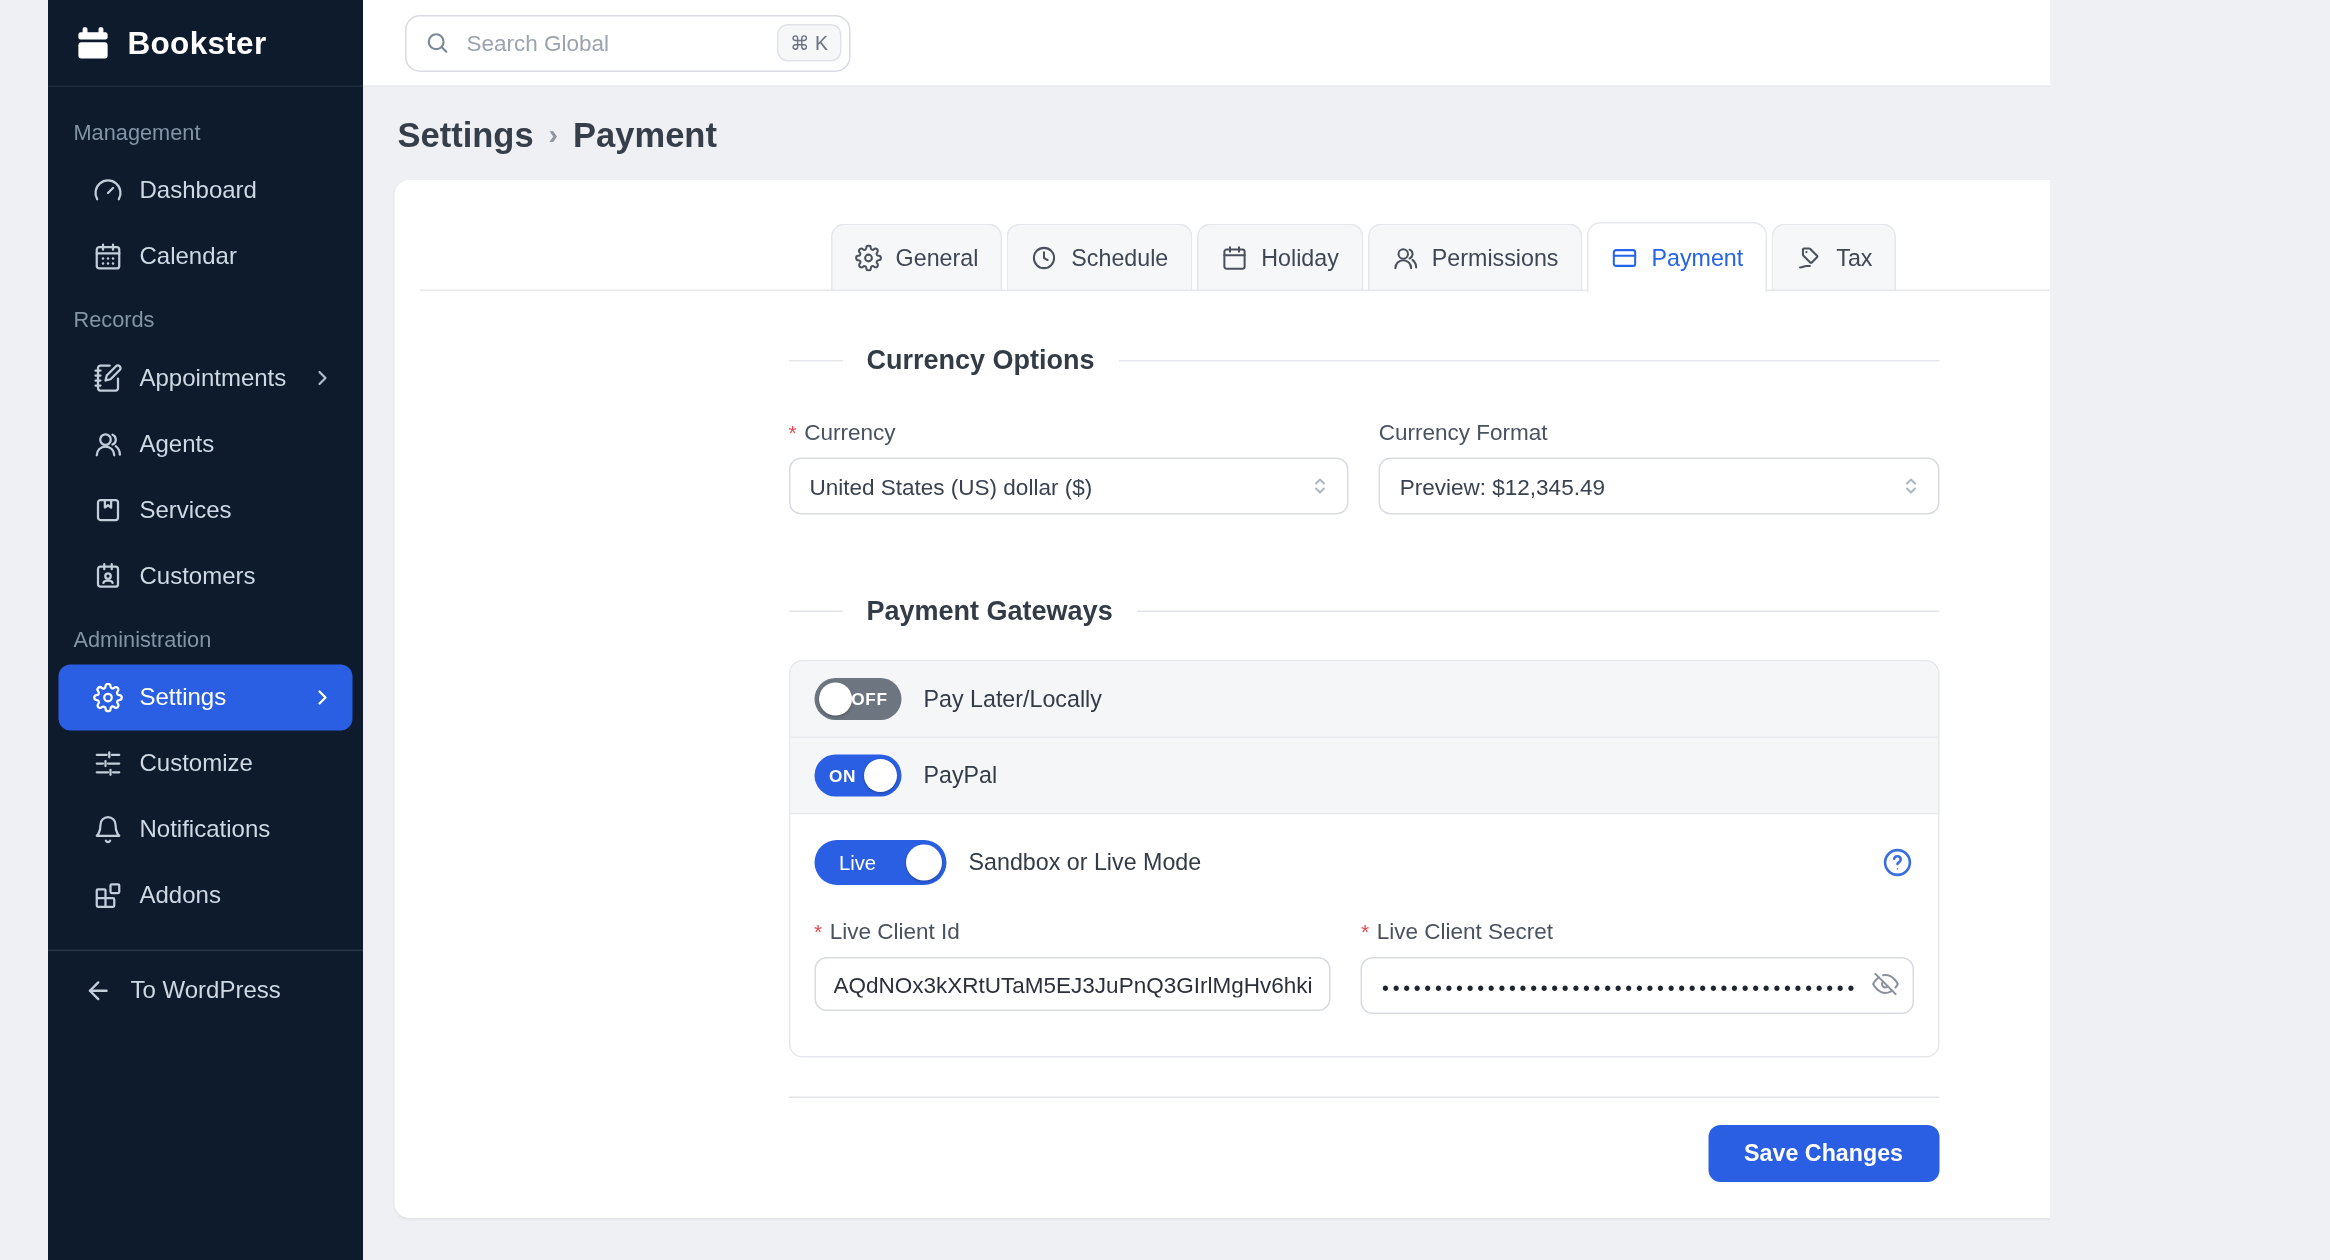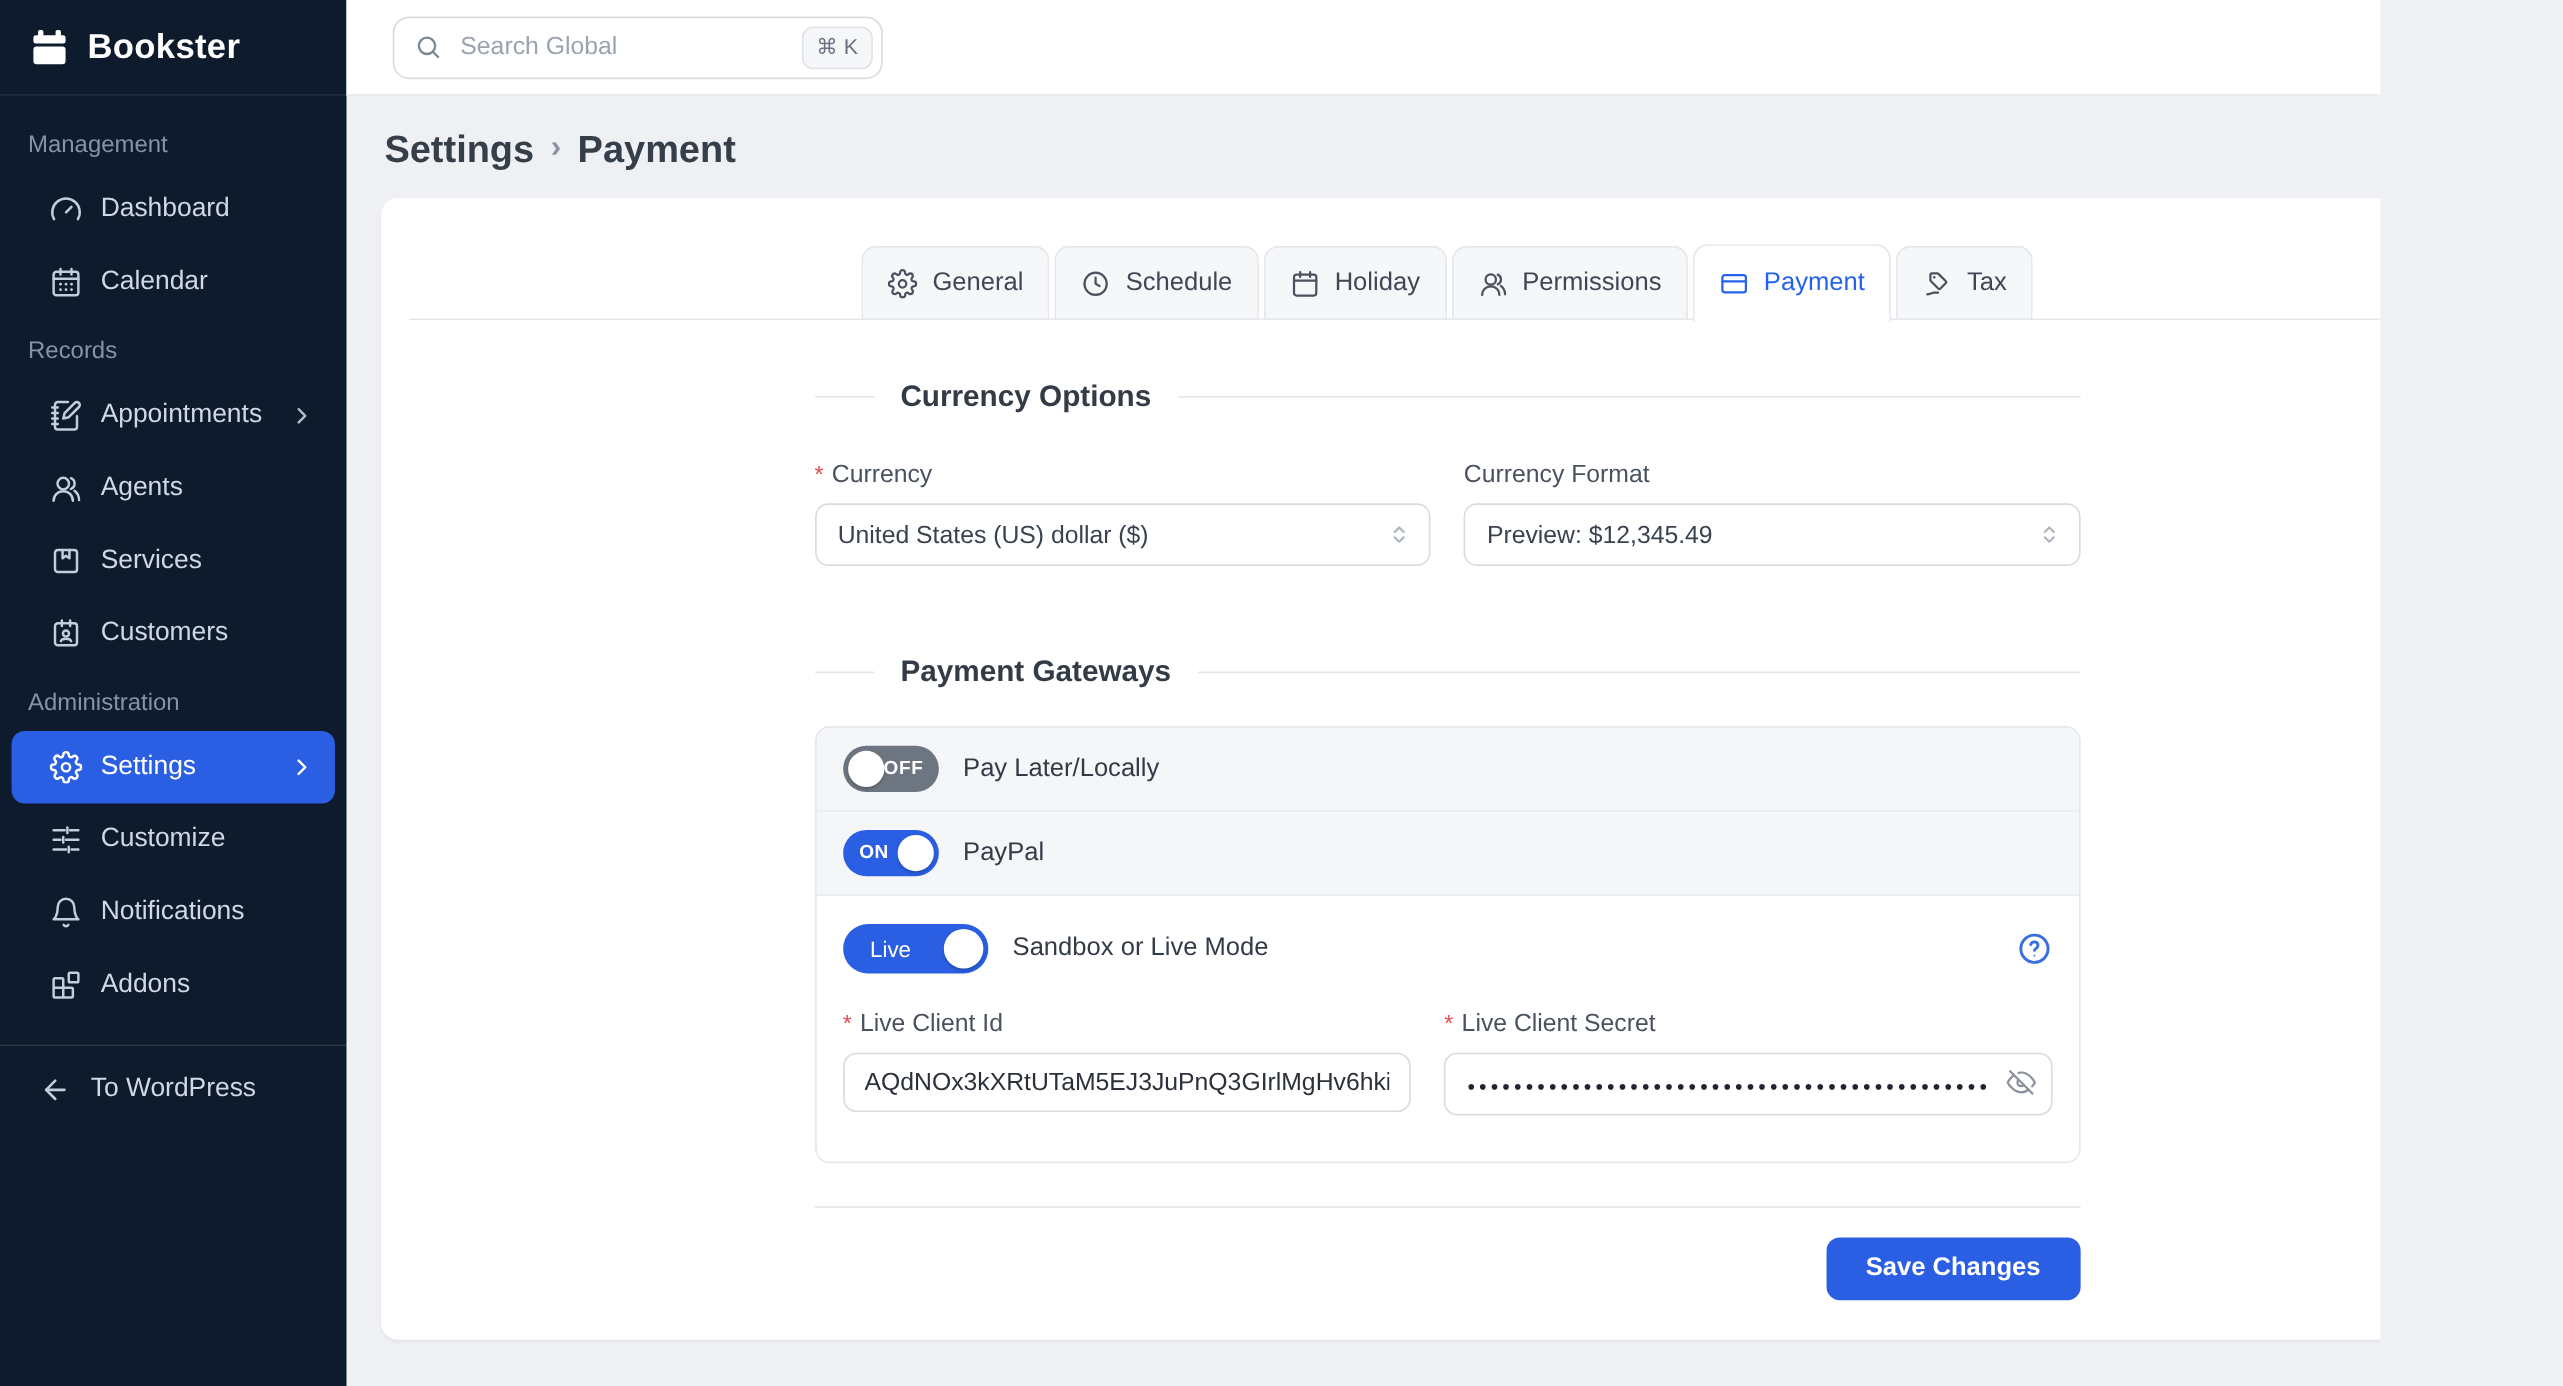--- a/index.html
+++ b/index.html
@@ -1,16 +1,16 @@
 <!DOCTYPE html>
 <html><head>
 <meta charset="utf-8">
 <style>
   html,body{margin:0;padding:0;background:#eef0f3;font-family:"Liberation Sans","DejaVu Sans",sans-serif;}
-  #stage{width:2164px;height:1260px;overflow:hidden;position:relative;background:#eef0f3;}
+  #stage{width:2002px;height:1260px;overflow:hidden;position:relative;background:#eef0f3;padding-left:48px;}
   #app{width:1553.4px;height:840px;transform:scale(1.5);transform-origin:0 0;display:flex;}
 
   
   .sidebar{width:210px;min-width:210px;height:840px;background:#0d1b2d;color:#cfd8e3;display:flex;flex-direction:column;}
   .logo-row{height:57px;display:flex;align-items:center;gap:10px;padding:0 17px;border-bottom:1px solid rgba(255,255,255,.08);}
   .logo-mark{width:26px;height:26px;display:flex;}
   .logo-text{color:#fff;font-size:21px;font-weight:700;letter-spacing:.2px;}
   .nav{padding:10px 0 0 0;}
   .nav-section{color:#8494a7;font-size:14.5px;padding:12px 17px 9px 17px;}
   .nav-item{margin:0 7px;height:44px;display:flex;align-items:center;gap:11px;padding:0 12px 0 23px;border-radius:8px;font-size:16px;color:#cfd8e3;cursor:pointer;}

